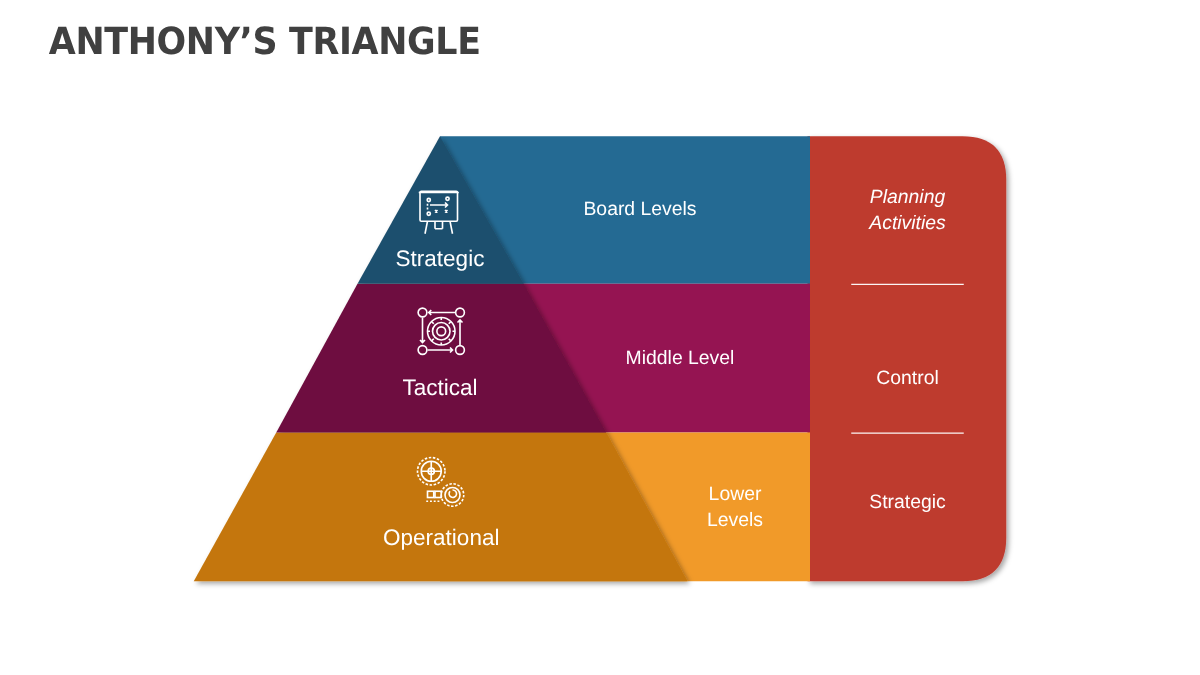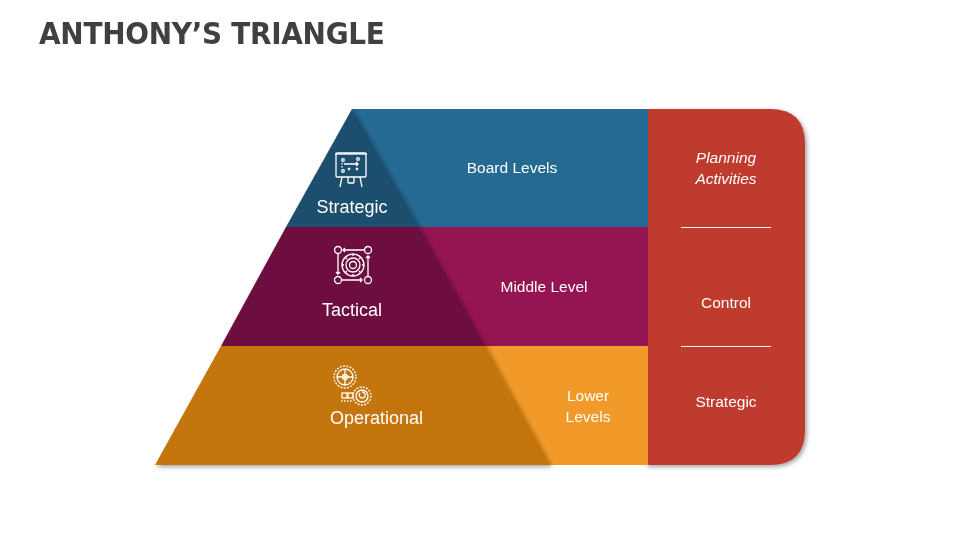--- a/index.html
+++ b/index.html
@@ -87,21 +87,21 @@
     <circle cx="30" cy="32" r="6"></circle>
     <path d="M30,28 a3,3 0 1 1 -2,1"></path>
     <rect x="10" y="29" width="5" height="5"></rect>
     <rect x="16" y="29" width="5" height="5"></rect>
     <line x1="9" y1="37" x2="21" y2="37" stroke-dasharray="1.5,1.5"></line>
   </g>
 </svg>
 
 <div class="lbl bold" style="left:302px; top:197px; width:100px;">Strategic</div>
 <div class="lbl bold" style="left:302px; top:300px; width:100px;">Tactical</div>
-<div class="lbl bold" style="left:283px; top:408px; width:140px;text-align:right;">Operational</div>
+<div class="lbl bold" style="left:283px; top:420px; width:140px;">Operational</div>
 
 <div class="lbl reg" style="left:452px; top:157px; width:120px;">Board Levels</div>
 <div class="lbl reg" style="left:484px; top:276px; width:120px;">Middle Level</div>
 <div class="lbl reg" style="left:548px; top:385px; width:80px;text-align:center;">Lower Levels</div>
 
 <div class="lbl reg" style="left:676px; top:147px; width:100px;font-style:italic;">Planning Activities</div>
 <div class="divider" style="left:681px; top:227px; width:90px;"></div>
 <div class="lbl reg" style="left:676px; top:264px; width:100px;margin-top:28px;">Control</div>
 <div class="divider" style="left:681px; top:346px; width:90px;"></div>
 <div class="lbl reg" style="left:676px; top:391px; width:100px;">Strategic</div>

